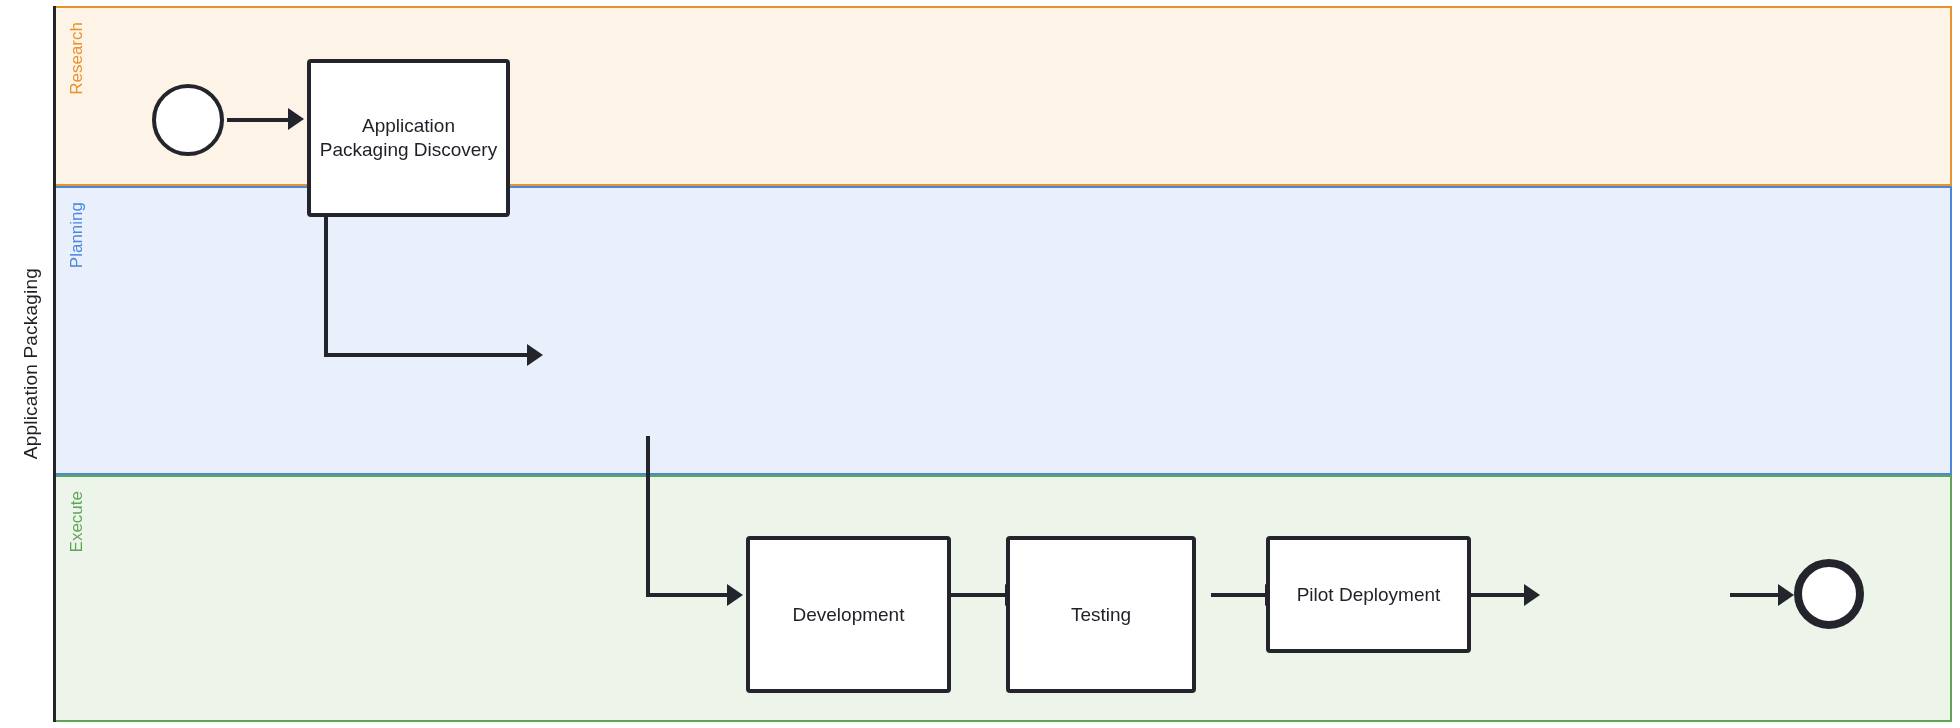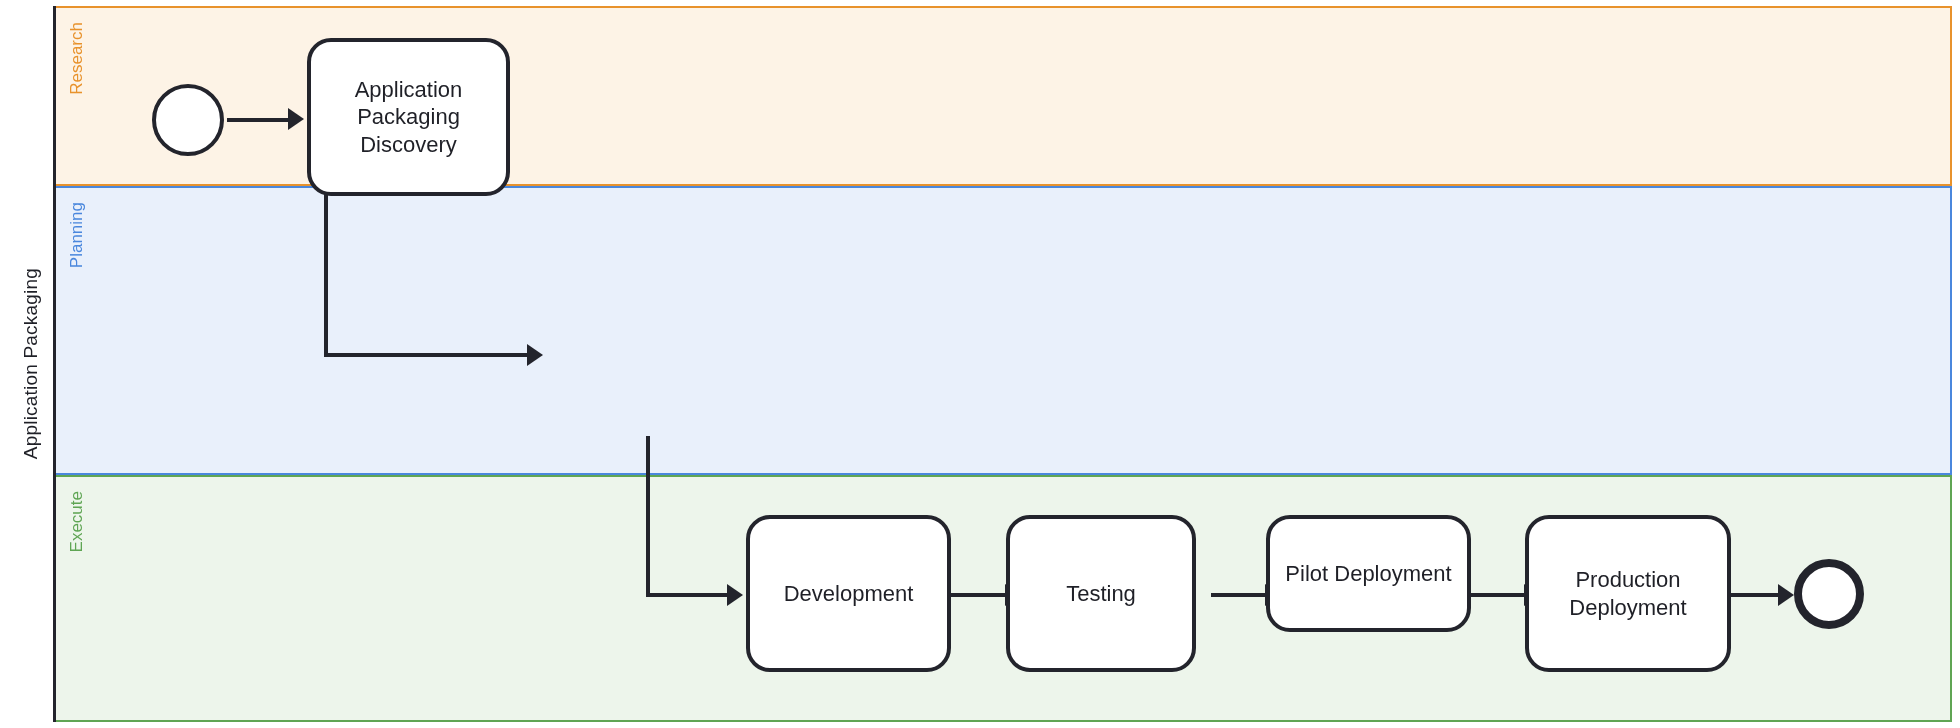--- a/index.html
+++ b/index.html
@@ -22,22 +22,22 @@
 
   #lane-research{top:6px;height:180px;background:#FDF3E6;border:2px solid #E8922C;border-left:none;}
   #lane-research .lane-label span{color:#E8922C;}
   #lane-planning{top:186px;height:289px;background:#E9F0FB;border:2px solid #4A87DD;border-left:none;}
   #lane-planning .lane-label span{color:#4A87DD;}
   #lane-execute{top:475px;height:247px;background:#EDF5EB;border:2px solid #5FA554;border-left:none;}
   #lane-execute .lane-label span{color:#5FA554;}
 
   
   .task{position:absolute;box-sizing:border-box;background:#ffffff;border:4px solid #23242C;
-        border-radius:24px;display:flex;align-items:center;justify-content:center;text-align:center;
-        font-size:22px;line-height:1.25;color:#1f2027;padding:4px 8px;z-index:5;}
+        border-radius:4px;display:flex;align-items:center;justify-content:center;text-align:center;
+        font-size:19px;line-height:1.25;color:#1f2027;padding:4px 8px;z-index:5;margin-top:21px;}
   .event{position:absolute;box-sizing:border-box;background:#ffffff;border-radius:50%;z-index:5;}
   .event.start{border:4px solid #23242C;}
   .event.end{border:8px solid #23242C;}
 
   
   .conn{position:absolute;background:#23242C;z-index:4;}
   .conn.h{height:4px;}
   .conn.v{width:4px;}
   .arrow{position:absolute;width:0;height:0;border-top:11px solid transparent;
          border-bottom:11px solid transparent;border-left:16px solid #23242C;z-index:4;}
@@ -106,19 +106,16 @@
   </div>
 
   <div class="task" style="left:1006px;top:515px;width:190px;height:157px;">
     <span>Testing</span>
   </div>
 
   <div class="task" style="left:1266px;top:515px;width:205px;height:117px;">
     <span>Pilot Deployment</span>
   </div>
 
-  <div class="task" style="left:1525px;top:515px;width:206px;height:157px;">
-    <span>Production Deployment</span>
-  </div>
 
   <div class="event end" style="left:1794px;top:559px;width:70px;height:70px;"></div>
 
 </div>
 
 </body></html>

